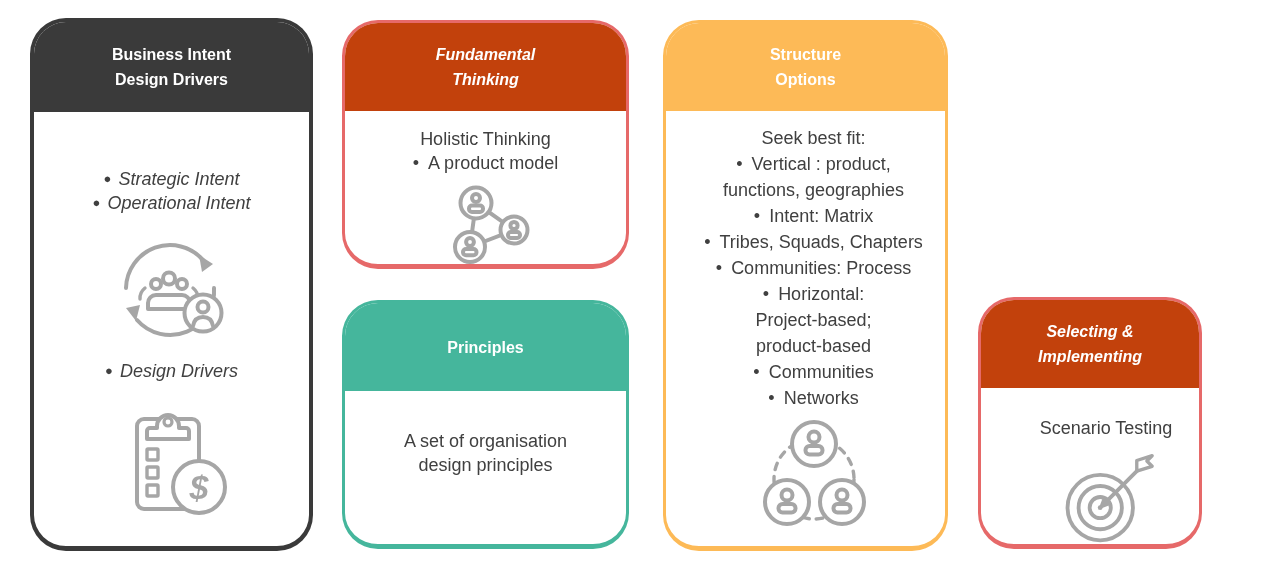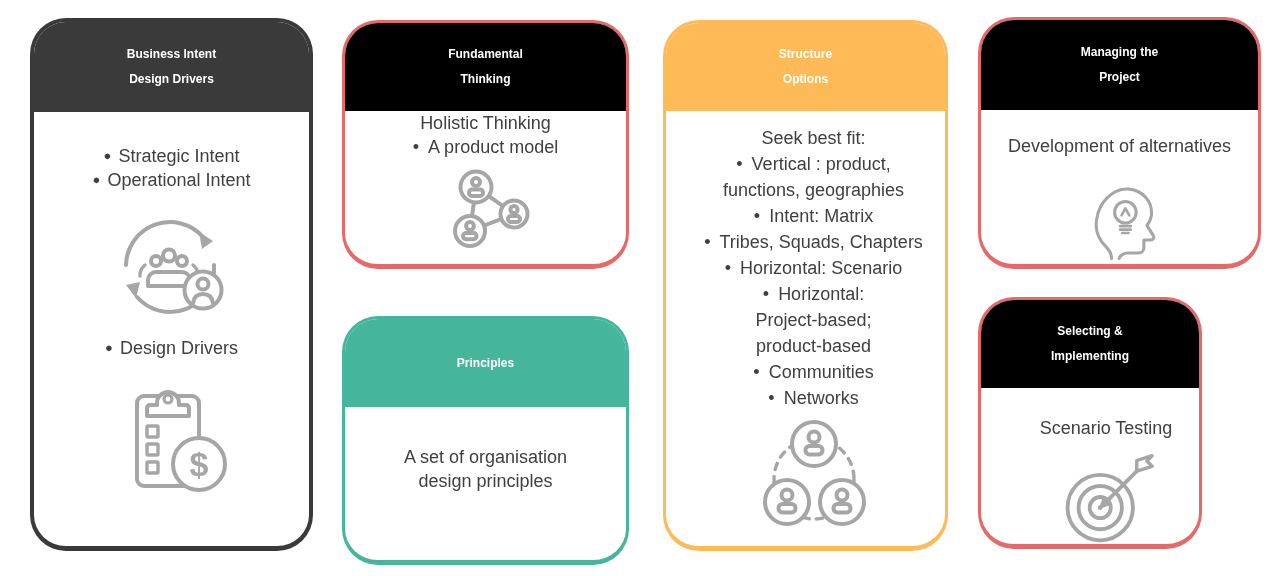--- a/index.html
+++ b/index.html
@@ -2,25 +2,25 @@
 <html><head>
 <meta charset="utf-8">
 <style>
   html,body{margin:0;padding:0;background:#ffffff;}
   .canvas{position:relative;width:1280px;height:576px;background:#ffffff;
           font-family:"Liberation Sans",sans-serif;color:#404040;overflow:hidden;}
   .card{position:absolute;box-sizing:border-box;background:#ffffff;border-style:solid;
         border-radius:36px;display:flex;flex-direction:column;overflow:hidden;}
   .c-dark{border-color:#3a3a3a;border-width:4px 4px 5px;}
   .c-red{border-color:#e66969;border-width:3px 3px 5px;}
-  .c-teal{border-color:#45b69c;border-width:3px 3px 5px;margin-top:16px;}
+  .c-teal{border-color:#45b69c;border-width:3px 3px 5px;}
   .c-yellow{border-color:#fdba57;border-width:3px 3px 5px;}
   .hd{flex:0 0 auto;display:flex;flex-direction:column;justify-content:center;align-items:center;
-      color:#ffffff;font-weight:700;font-size:12px;line-height:25px;text-align:center;}
-  .bg-dark{background:#3a3a3a;} .bg-red{background:#000000;}
+      color:#ffffff;font-weight:700;font-size:16px;line-height:25px;text-align:center;}
+  .bg-dark{background:#3a3a3a;} .bg-red{background:#c2410c;font-style:italic;}
   .bg-teal{background:#45b69c;} .bg-yellow{background:#fdba57;}
   .bd{flex:1 1 auto;display:flex;flex-direction:column;align-items:center;font-size:18px;}
   .ln{text-align:center;line-height:24px;}
   .lh26 .ln{line-height:26px;}
   .mk:not(:empty){margin-right:9px;}
   .mk-big{font-size:13px;vertical-align:2px;}
   .mk-big:not(:empty){margin-right:7px;}
   .wrap215{max-width:215px;text-align:center;line-height:24px;}
   .ic{stroke:#a6a6a6;fill:none;stroke-width:4;stroke-linecap:round;stroke-linejoin:round;}
   svg{display:block;}
@@ -28,21 +28,21 @@
 </head>
 <body>
 
 <div class="canvas">
 
   <section class="card c-dark" style="left:30px;top:18px;width:283px;height:533px;">
     <header class="hd bg-dark" style="height:90px;">
       <div>Business Intent</div>
       <div>Design Drivers</div>
     </header>
-    <div class="bd" style="padding-top:32px;">
+    <div class="bd" style="padding-top:55px;font-style:italic;">
       <div class="ln">
         <span class="mk mk-big">●</span><span>Strategic Intent</span>
       </div>
       <div class="ln">
         <span class="mk mk-big">●</span><span>Operational Intent</span>
       </div>
       <svg class="ic" width="120" height="114" viewBox="0 0 120 114" style="margin-top:16px;">
         <path d="M14,57 A44,44 0 0 1 91,29"></path>
         <polygon points="101,33 87,24 90,41" fill="#a6a6a6" stroke="none"></polygon>
         <path d="M102,57 A44,44 0 0 1 25,89"></path>
@@ -70,21 +70,21 @@
         <text x="88" y="106" text-anchor="middle" font-family="Liberation Sans, sans-serif" font-size="34" font-weight="700" fill="#a6a6a6" stroke="none">$</text>
       </svg>
     </div>
   </section>
 
   <section class="card c-red" style="left:342px;top:20px;width:287px;height:249px;">
     <header class="hd bg-red" style="height:88px;">
       <div>Fundamental</div>
       <div>Thinking</div>
     </header>
-    <div class="bd" style="">
+    <div class="bd" style="padding-top:16px;">
       <div class="ln">
         <span class="mk"></span><span>Holistic Thinking</span>
       </div>
       <div class="ln">
         <span class="mk">•</span><span>A product model</span>
       </div>
       <svg class="ic" width="100" height="88" viewBox="0 0 100 88" style="margin-top:8px;" stroke-width="3.2">
         <line x1="40" y1="20" x2="78" y2="47"></line>
         <line x1="40" y1="20" x2="34" y2="64"></line>
         <line x1="78" y1="47" x2="34" y2="64"></line>
@@ -115,56 +115,41 @@
     <header class="hd bg-yellow" style="height:88px;">
       <div>Structure</div>
       <div>Options</div>
     </header>
     <div class="bd lh26" style="padding-top:14px;padding-left:16px;">
       <div class="ln"><span class="mk"></span><span>Seek best fit:</span></div>
       <div class="ln"><span class="mk">•</span><span>Vertical : product,</span></div>
       <div class="ln"><span class="mk"></span><span>functions, geographies</span></div>
       <div class="ln"><span class="mk">•</span><span>Intent: Matrix</span></div>
       <div class="ln"><span class="mk">•</span><span>Tribes, Squads, Chapters</span></div>
-      <div class="ln"><span class="mk">•</span><span>Horizontal: Scenario</span></div>
+      <div class="ln"><span class="mk">•</span><span>Communities: Process</span></div>
       <div class="ln"><span class="mk">•</span><span>Horizontal:</span></div>
       <div class="ln"><span class="mk"></span><span>Project-based;</span></div>
       <div class="ln"><span class="mk"></span><span>product-based</span></div>
       <div class="ln"><span class="mk">•</span><span>Communities</span></div>
       <div class="ln"><span class="mk">•</span><span>Networks</span></div>
       <svg class="ic" width="126" height="116" viewBox="0 0 126 116" style="margin-top:8px;">
         <circle cx="63" cy="60" r="40" stroke-dasharray="6.5 7" stroke-width="3.4"></circle>
         <circle cx="63" cy="25" r="22" fill="#ffffff"></circle>
         <circle cx="36" cy="83" r="22" fill="#ffffff"></circle>
         <circle cx="91" cy="83" r="22" fill="#ffffff"></circle>
         <circle cx="63" cy="18" r="5.5"></circle>
           <rect x="54.5" y="27" width="17" height="8.5" rx="4"></rect>
         <circle cx="36" cy="76" r="5.5"></circle>
           <rect x="27.5" y="85" width="17" height="8.5" rx="4"></rect>
         <circle cx="91" cy="76" r="5.5"></circle>
           <rect x="82.5" y="85" width="17" height="8.5" rx="4"></rect>
       </svg>
     </div>
   </section>
 
-  <section class="card c-red" style="left:978px;top:17px;width:283px;height:252px;">
-    <header class="hd bg-red" style="height:90px;">
-      <div>Managing the</div>
-      <div>Project</div>
-    </header>
-    <div class="bd" style="padding-top:24px;">
-      <div class="ln">Development of alternatives</div>
-      <svg class="ic" width="86" height="94" viewBox="0 0 110 122" style="margin-top:8px;" stroke-width="4.4">
-        <path d="M44,120 c0,-6 -2,-10 -7,-15 c-10,-10 -15,-23 -12,-37 C28,48 45,28 67,30 c18,2 29,16 29,31 c0,7 -3,12 -6,16 l8,13 c2,3 0,6 -3,6 h-9 v10 c0,4 -3,7 -7,7 h-14 c-5,0 -10,3 -11,7"></path>
-        <circle cx="62" cy="60" r="14"></circle>
-        <path d="M57,64 l5,-9 5,9" stroke-width="3.4"></path>
-        <path d="M55,78 h14 M55,82.5 h14 M58,87 h8" stroke-width="3.4"></path>
-      </svg>
-    </div>
-  </section>
 
   <section class="card c-red" style="left:978px;top:297px;width:224px;height:252px;">
     <header class="hd bg-red" style="height:88px;">
       <div>Selecting &amp;</div>
       <div>Implementing</div>
     </header>
     <div class="bd" style="padding-top:28px;margin-left:32px;">
       <div class="ln">Scenario Testing</div>
       <svg class="ic" width="100" height="100" viewBox="0 0 104 104" style="margin-top:8px;">
         <circle cx="46" cy="62" r="34"></circle>

